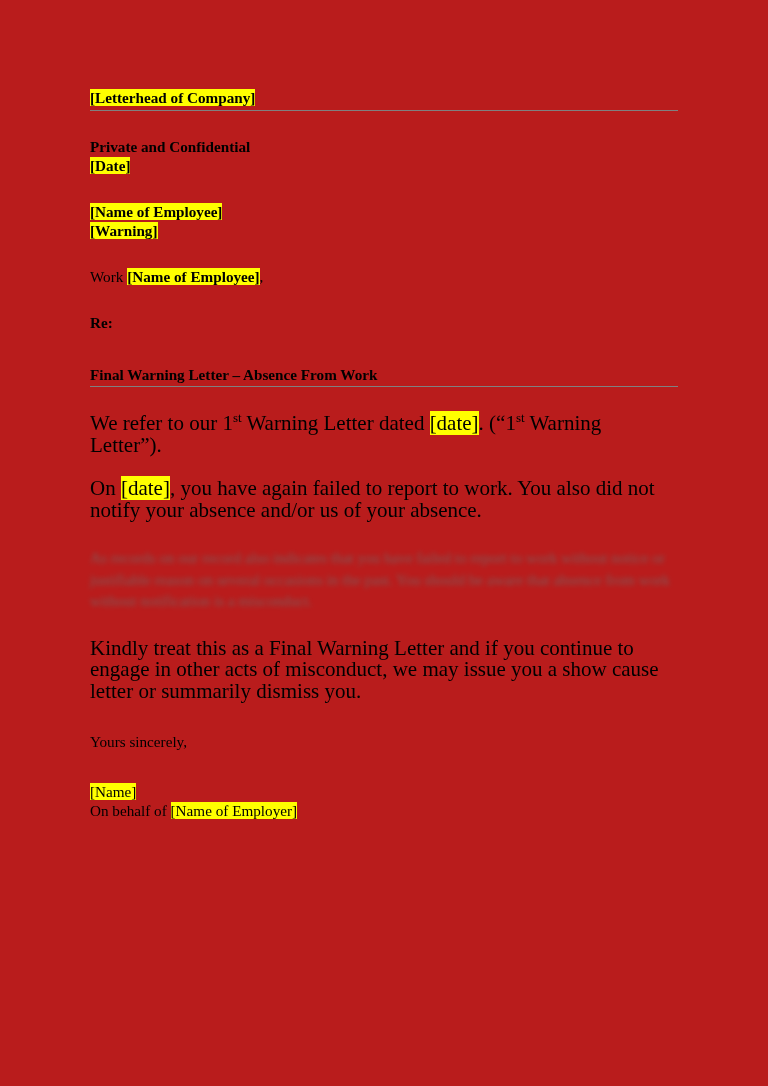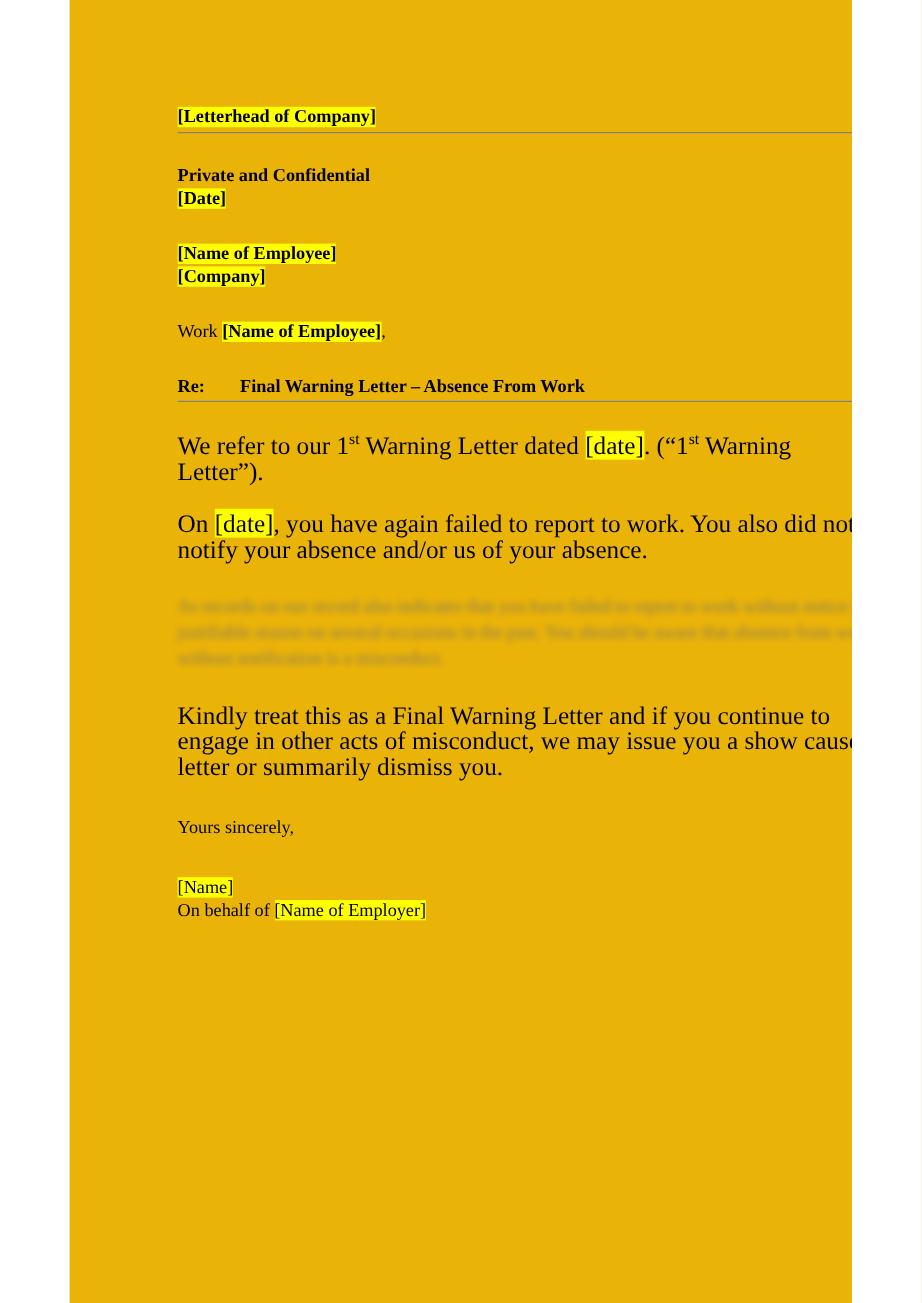--- a/index.html
+++ b/index.html
@@ -7,24 +7,24 @@
     padding: 0;
     background: #ffffff;
   }
   body {
     font-family: "Liberation Serif", "DejaVu Serif", serif;
     color: #000000;
   }
 
   .page {
     position: relative;
-    width: 652px;
+    width: 768px;
     height: 1086px;
     margin: 0 auto;
-    background: #eab308;
+    background: #b91c1c;
     overflow: hidden;
   }
 
   .content {
     position: absolute;
     left: 90px;
     top: 88px;
     width: 588px;
   }
 
@@ -50,20 +50,21 @@
   .gap-md  { height: 22px; }
   .gap-lg  { height: 26px; }
   .gap-xl  { height: 30px; }
 
   
   .re-row {
     display: flex;
     font-size: 15.2px;
     line-height: 19.6px;
     font-weight: bold;
+    flex-direction: column;
   }
   .re-label { width: 52px; flex: 0 0 52px; }
   .re-subject { flex: 1 1 auto; }
 
   
   .para {
     font-size: 21px;
     line-height: 21.5px;
     text-align: left;
     margin: 0;
@@ -98,21 +99,21 @@
     <div class="rule"></div>
 
     <div class="gap-lg"></div>
 
     <div class="line bold">Private and Confidential</div>
     <div class="line bold"><span class="hl">[Date]</span></div>
 
     <div class="gap-lg"></div>
 
     <div class="line bold"><span class="hl">[Name of Employee]</span></div>
-    <div class="line bold"><span class="hl">[Company]</span></div>
+    <div class="line bold"><span class="hl">[Warning]</span></div>
 
     <div class="gap-lg"></div>
 
     <div class="line"><span>Work </span><span class="hl bold">[Name of Employee]</span><span>,</span></div>
 
     <div class="gap-lg"></div>
 
     <div class="re-row">
       <span class="re-label">Re:</span>
       <span class="re-subject">Final Warning Letter – Absence From Work</span>

